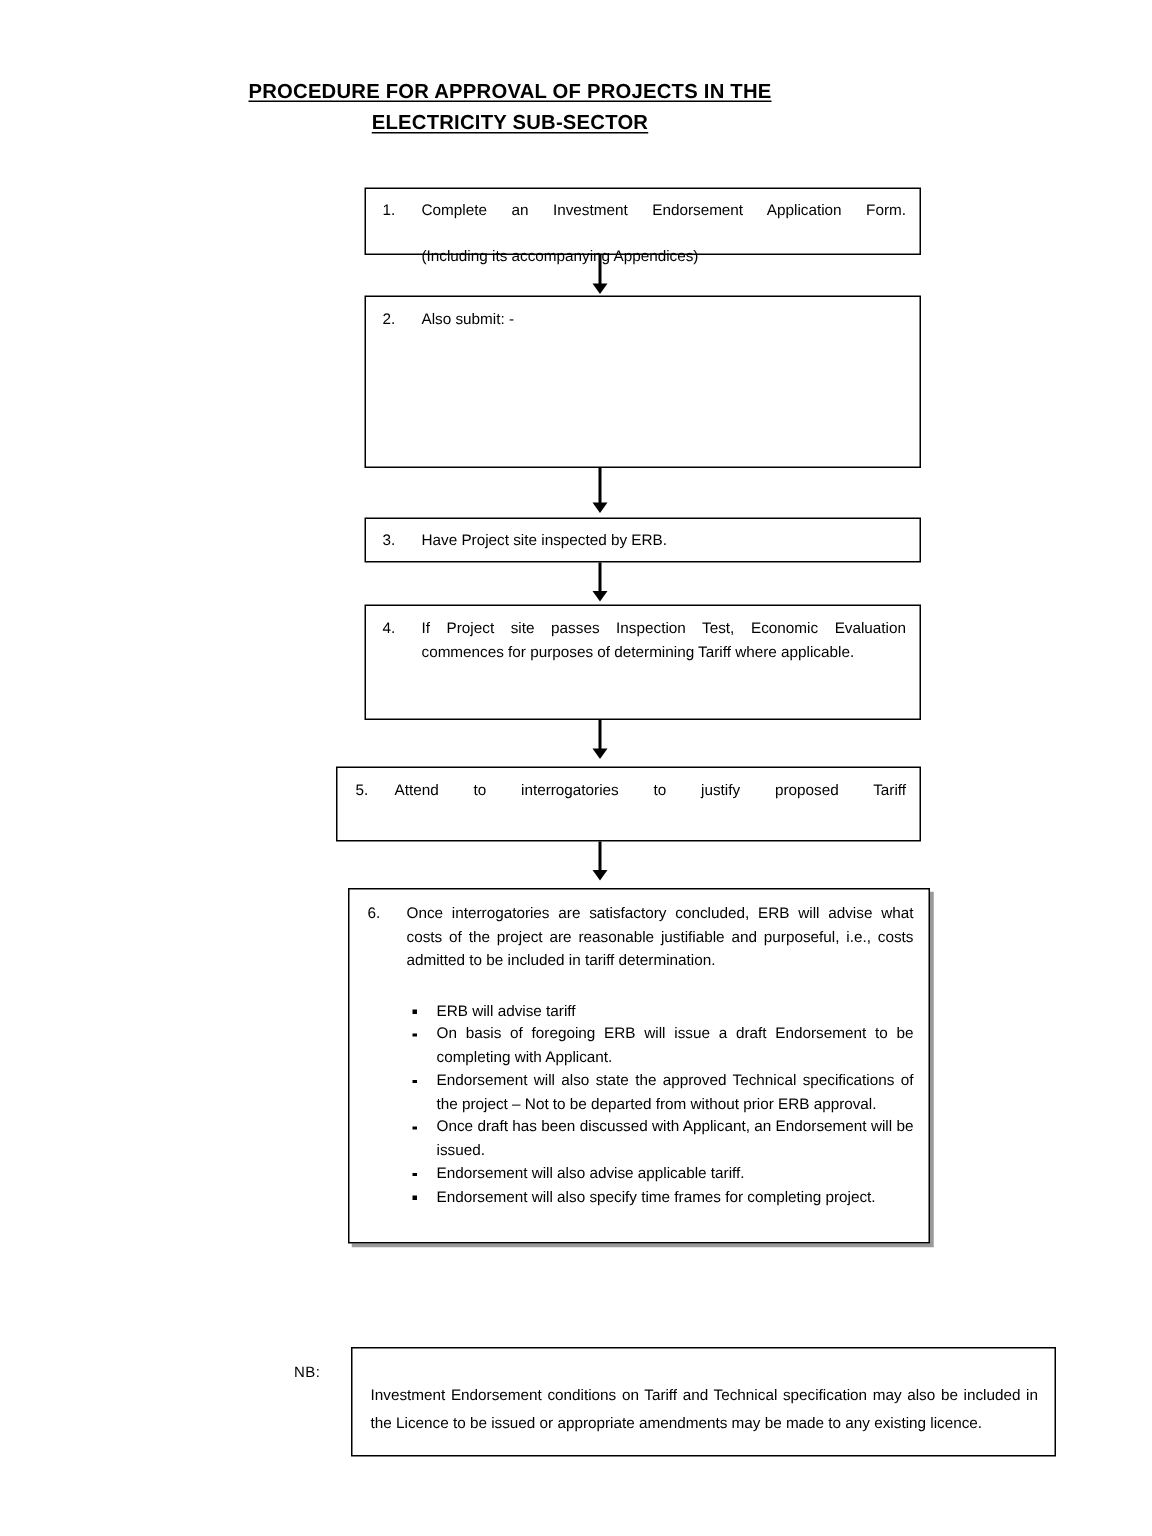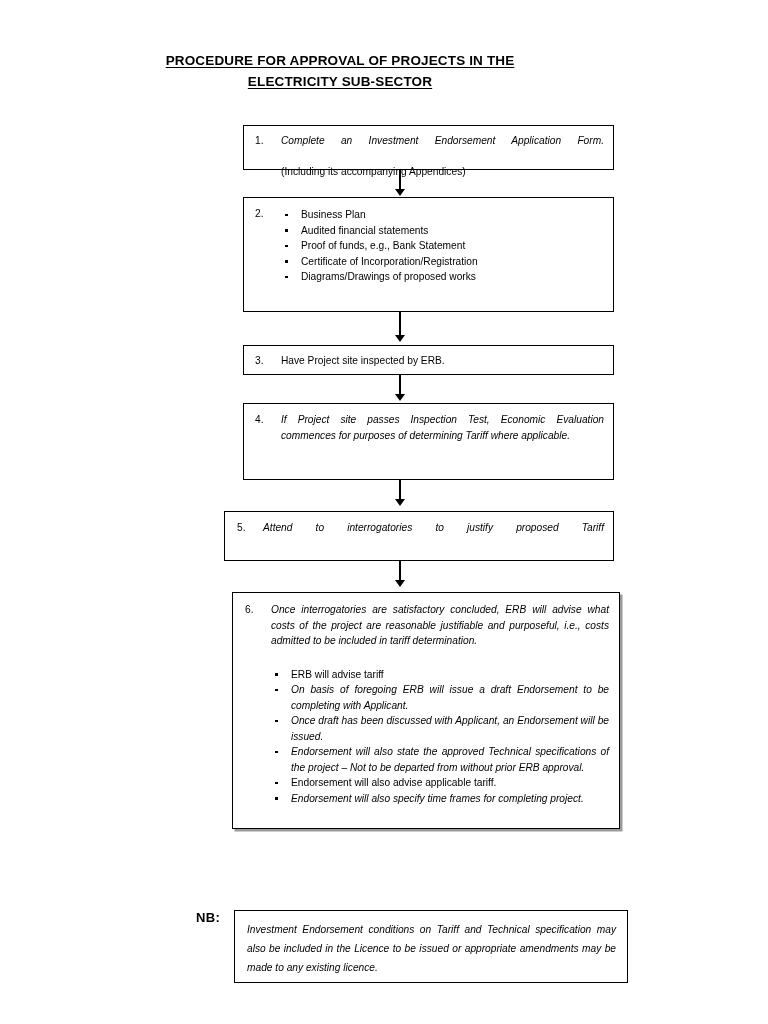--- a/index.html
+++ b/index.html
@@ -55,21 +55,20 @@
     flex: 0 0 auto;
     width: 26px;
     text-align: left;
   }
   .step-body {
     flex: 1 1 auto;
   }
   .just {
     text-align: justify;
     text-justify: inter-word;
-    font-style: italic;
   }
   
   .force-just::after {
     content: "";
     display: inline-block;
     width: 100%;
   }
 
   
   ul.bl {
@@ -103,22 +102,22 @@
     width: 0;
     height: 0;
     border-left: 5px solid transparent;
     border-right: 5px solid transparent;
     border-top: 7.5px solid #000;
   }
 
   
   .nb-label {
     position: absolute;
-    font-size: 13px;
-    font-weight: bold;
+    font-size: 10px;
+    font-weight: normal;
     letter-spacing: 0.3px;
   }
 </style>
 </head>
 <body>
 
 <div class="doc-title">
   <div><span class="tline">PROCEDURE FOR APPROVAL OF PROJECTS IN THE</span></div>
   <div><span class="tline">ELECTRICITY SUB-SECTOR</span></div>
 </div>
@@ -133,27 +132,21 @@
   </div>
 </div>
 
 <div class="conn" style="left:399px; top:170px; height:23px;"></div>
 <div class="arrowhead" style="left:395px; top:189px;"></div>
 
 <div class="box" style="left:243px; top:197px; width:371px; height:115px; padding:8px 9px 7px 11px;">
   <div class="step">
     <div class="step-num">2.</div>
     <div class="step-body">
-      <ul class="bl" style="margin-top:1px;">
-        <li>Business Plan</li>
-        <li>Audited financial statements</li>
-        <li>Proof of funds, e.g., Bank Statement</li>
-        <li>Certificate of Incorporation/Registration</li>
-        <li>Diagrams/Drawings of proposed works</li>
-      </ul>
+      <div>Also submit: -</div>
     </div>
   </div>
 </div>
 
 <div class="conn" style="left:399px; top:312px; height:25px;"></div>
 <div class="arrowhead" style="left:395px; top:335px;"></div>
 
 <div class="box" style="left:243px; top:345px; width:371px; height:30px; padding:7px 9px 7px 11px;">
   <div class="step">
     <div class="step-num">3.</div>
@@ -191,26 +184,26 @@
 <div class="arrowhead" style="left:395px; top:580px;"></div>
 
 <div class="box shadowed" style="left:232px; top:592px; width:388px; height:237px; padding:9px 10px 7px 12px;">
   <div class="step">
     <div class="step-num">6.</div>
     <div class="step-body">
       <div class="just">Once interrogatories are satisfactory concluded, ERB will advise what costs of the project are reasonable justifiable and purposeful, i.e., costs admitted to be included in tariff determination.</div>
       <ul class="bl" style="margin-top:18px;">
         <li>ERB will advise tariff</li>
         <li class="just">On basis of foregoing ERB will issue a draft Endorsement to be completing with Applicant.</li>
+        <li class="just">Endorsement will also state the approved Technical specifications of the project – Not to be departed from without prior ERB approval.</li>
         <li class="just">Once draft has been discussed with Applicant, an Endorsement will be issued.</li>
-        <li class="just">Endorsement will also state the approved Technical specifications of the project – Not to be departed from without prior ERB approval.</li>
         <li>Endorsement will also advise applicable tariff.</li>
         <li class="just">Endorsement will also specify time frames for completing project.</li>
       </ul>
     </div>
   </div>
 </div>
 
 <div class="nb-label" style="left:196px; top:910px;">NB:</div>
 
-<div class="box" style="left:234px; top:898px; width:394px; height:73px; padding:9px 11px 7px 12px;margin-top:12px;">
+<div class="box" style="left:234px; top:898px; width:470px; height:73px; padding:22px 11px 7px 12px;">
   <div class="just" style="font-size:10.2px; line-height:19px;">Investment Endorsement conditions on Tariff and Technical specification may also be included in the Licence to be issued or appropriate amendments may be made to any existing licence.</div>
 </div>
 
 </body></html>

